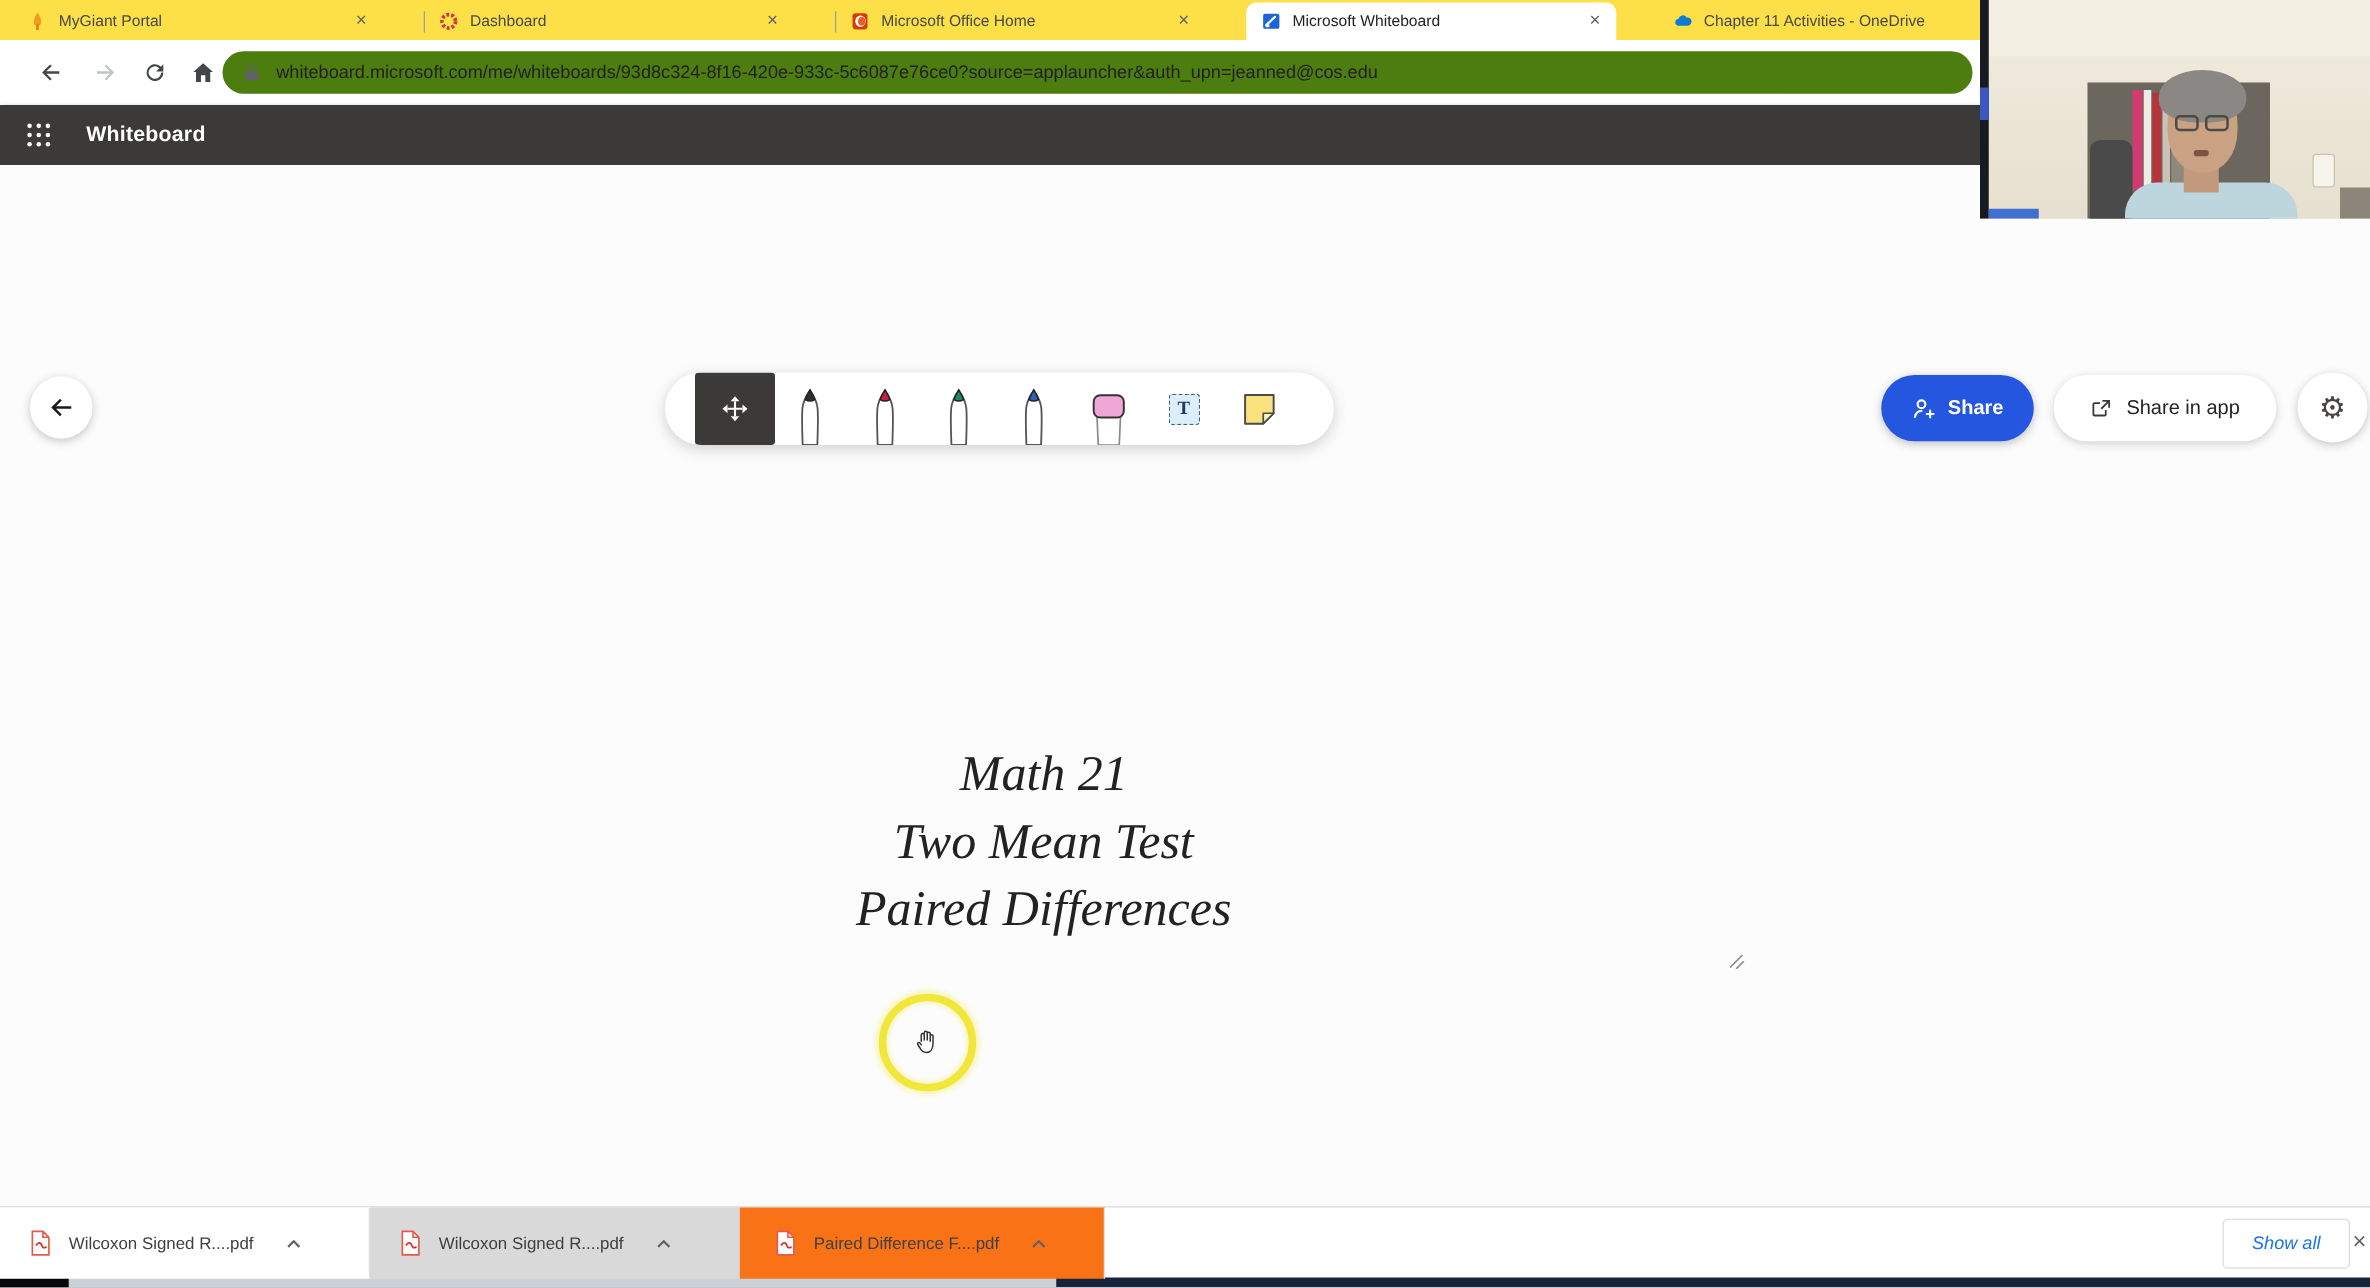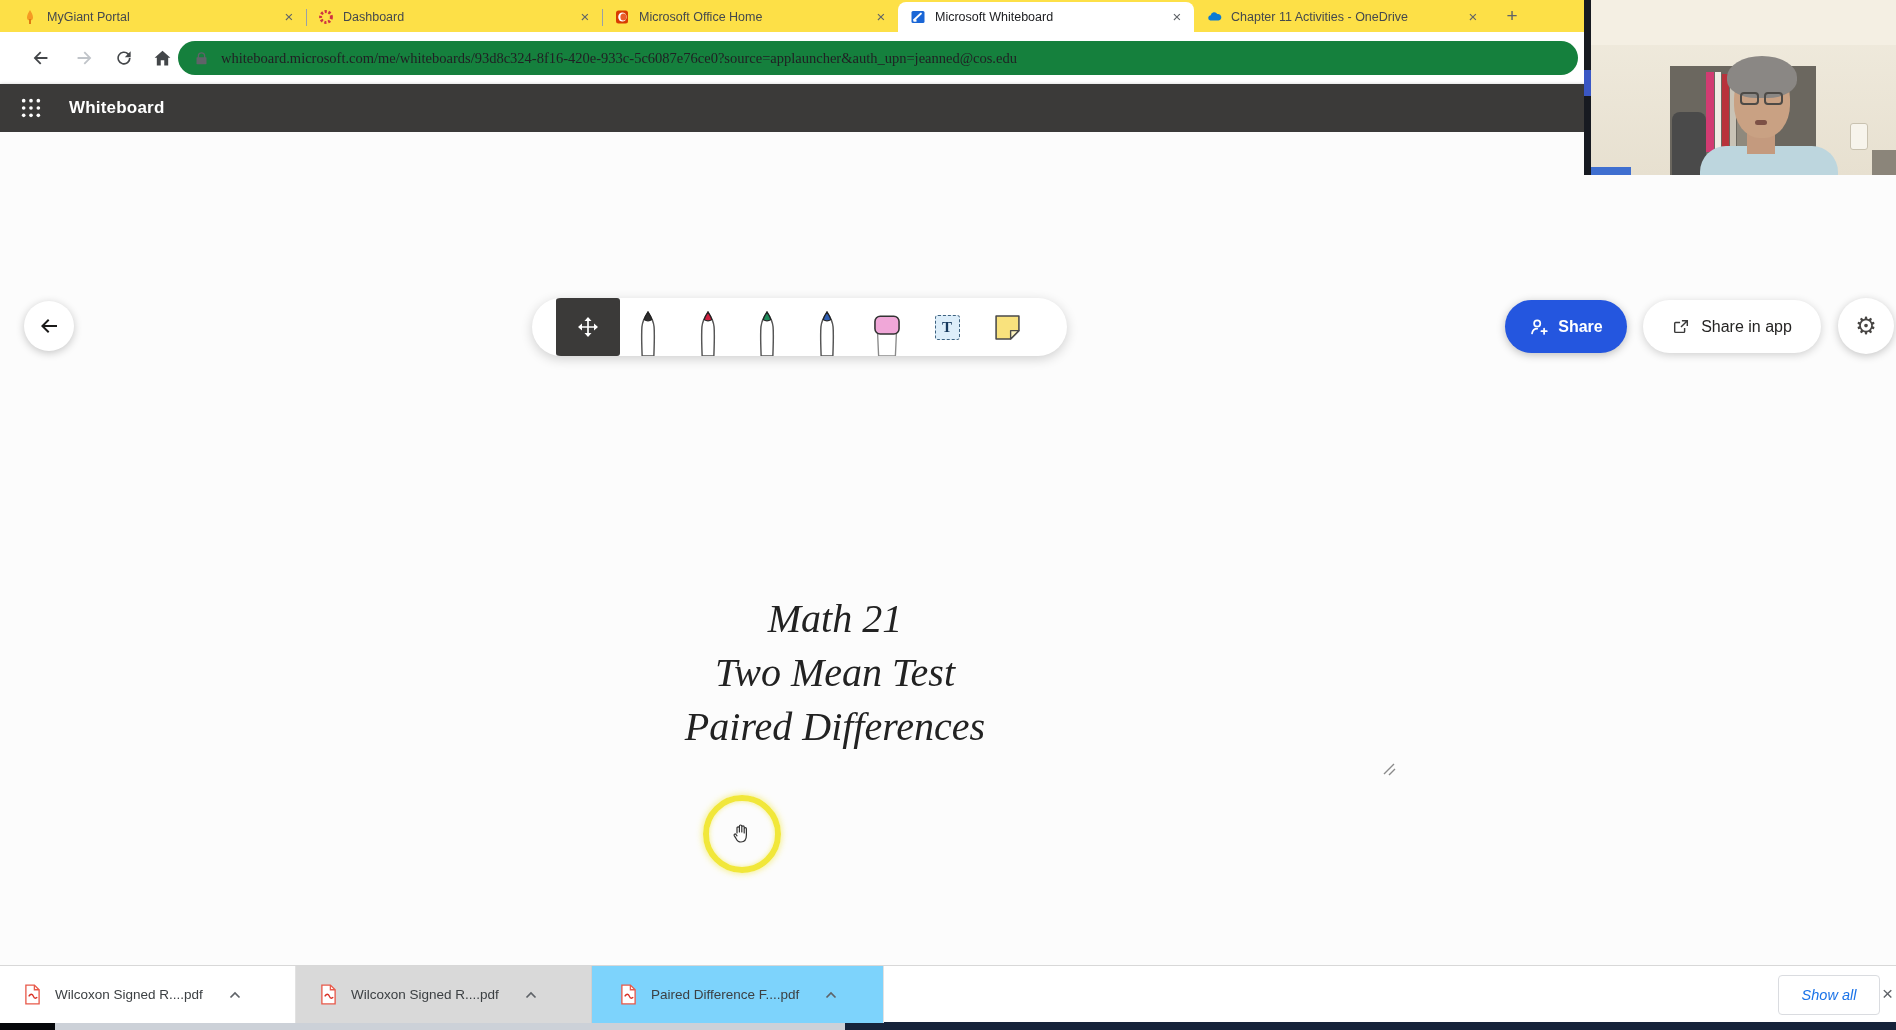--- a/index.html
+++ b/index.html
@@ -1,32 +1,32 @@
 <!DOCTYPE html>
 <html><head>
 <meta charset="utf-8">
 <style>
   * { margin:0; padding:0; box-sizing:border-box; }
   html,body { width:1896px; height:1030px; overflow:hidden; }
   body { font-family:"Liberation Sans", sans-serif; background:#fff; position:relative; }
 
   
   .tabstrip { position:absolute; left:0; top:0; width:1896px; height:32px; background:#fde047; display:flex; align-items:flex-end; }
-  .tab { position:relative; width:296px; height:30px; display:flex; align-items:center; padding:0 8px 0 12px; color:#45494d; font-size:12.5px; cursor:default; }
+  .tab { position:relative; width:296px; height:30px; display:flex; align-items:center; padding:0 8px 0 12px; color:#45494d; font-size:12.5px; cursor:default;margin-left:33px; }
   .tab.first { margin-left:10px; }
   .tab.active { background:#fff; border-radius:8px 8px 0 0; color:#202124; }
   .tab .ticon { width:16px; height:16px; flex:0 0 16px; margin-right:9px; }
   .tab .ttitle { flex:1; white-space:nowrap; overflow:hidden; text-overflow:ellipsis; }
   .tab .tclose { flex:0 0 18px; text-align:center; font-size:15px; color:#5f6368; line-height:18px; }
   .tab .sep { position:absolute; left:0; top:7px; width:1px; height:17px; background:#9aa0a6; }
   .newtab { width:28px; height:28px; margin-left:8px; margin-bottom:2px; border-radius:50%; display:flex; align-items:center; justify-content:center; font-size:19px; color:#5f6368; }
 
   .navbar { position:absolute; left:0; top:32px; width:1896px; height:52px; background:#fff; }
   .navico { position:absolute; top:14px; width:24px; height:24px; display:flex; align-items:center; justify-content:center; }
-  .urlbar { position:absolute; left:178px; top:9px; width:1400px; height:34px; background:#15803d; border-radius:17px; display:flex; align-items:center; padding:0 16px;font-family:Liberation Serif, serif; }
+  .urlbar { position:absolute; left:178px; top:9px; width:1400px; height:34px; background:#4d7c0f; border-radius:17px; display:flex; align-items:center; padding:0 16px; }
   .urltext { font-size:14.5px; color:#202124; margin-left:12px; white-space:nowrap; overflow:hidden; }
 
   
   .appheader { position:absolute; left:0; top:84px; width:1896px; height:48px; background:#3b3a39; display:flex; align-items:center; box-shadow:0 1px 4px rgba(0,0,0,.3); }
   .waffle { margin-left:13px; width:36px; height:36px; display:flex; align-items:center; justify-content:center; }
   .apptitle { color:#fff; font-size:17px; font-weight:700; margin-left:20px; letter-spacing:.2px; }
 
   
   .canvas { position:absolute; left:0; top:132px; width:1896px; height:833px; background:#fcfcfc; }
   .circle-btn { position:absolute; background:#fff; border-radius:50%; box-shadow:0 2px 8px rgba(0,0,0,.22); display:flex; align-items:center; justify-content:center; }
@@ -295,21 +295,21 @@
     <svg viewBox="0 0 18 22" width="17" height="21">
       <path d="M2 1 h9 l5 5 v15 H2 Z" fill="#fff" stroke="#e8594a" stroke-width="1.4"></path>
       <path d="M11 1 v5 h5" fill="none" stroke="#e8594a" stroke-width="1.4"></path>
       <path d="M5 13 c2-3 4-3 5 0 c1 3 3 2 4 1" fill="none" stroke="#d93025" stroke-width="1.5"></path>
     </svg>
     <span class="dl-name">Wilcoxon Signed R....pdf</span>
     <svg viewBox="0 0 12 8" width="12" height="8">
         <path d="M1.5 6.5 L6 2 L10.5 6.5" fill="none" stroke="#5f6368" stroke-width="1.7"></path>
       </svg>
   </div>
-  <div class="dl-item" style="left:592px;width:292px;background:#7dd3fc;padding-left:28px;">
+  <div class="dl-item" style="left:592px;width:292px;background:#f97316;padding-left:28px;">
     <svg viewBox="0 0 18 22" width="17" height="21">
       <path d="M2 1 h9 l5 5 v15 H2 Z" fill="#fff" stroke="#e8594a" stroke-width="1.4"></path>
       <path d="M11 1 v5 h5" fill="none" stroke="#e8594a" stroke-width="1.4"></path>
       <path d="M5 13 c2-3 4-3 5 0 c1 3 3 2 4 1" fill="none" stroke="#d93025" stroke-width="1.5"></path>
     </svg>
     <span class="dl-name">Paired Difference F....pdf</span>
     <svg viewBox="0 0 12 8" width="12" height="8">
         <path d="M1.5 6.5 L6 2 L10.5 6.5" fill="none" stroke="#5f6368" stroke-width="1.7"></path>
       </svg>
   </div>

